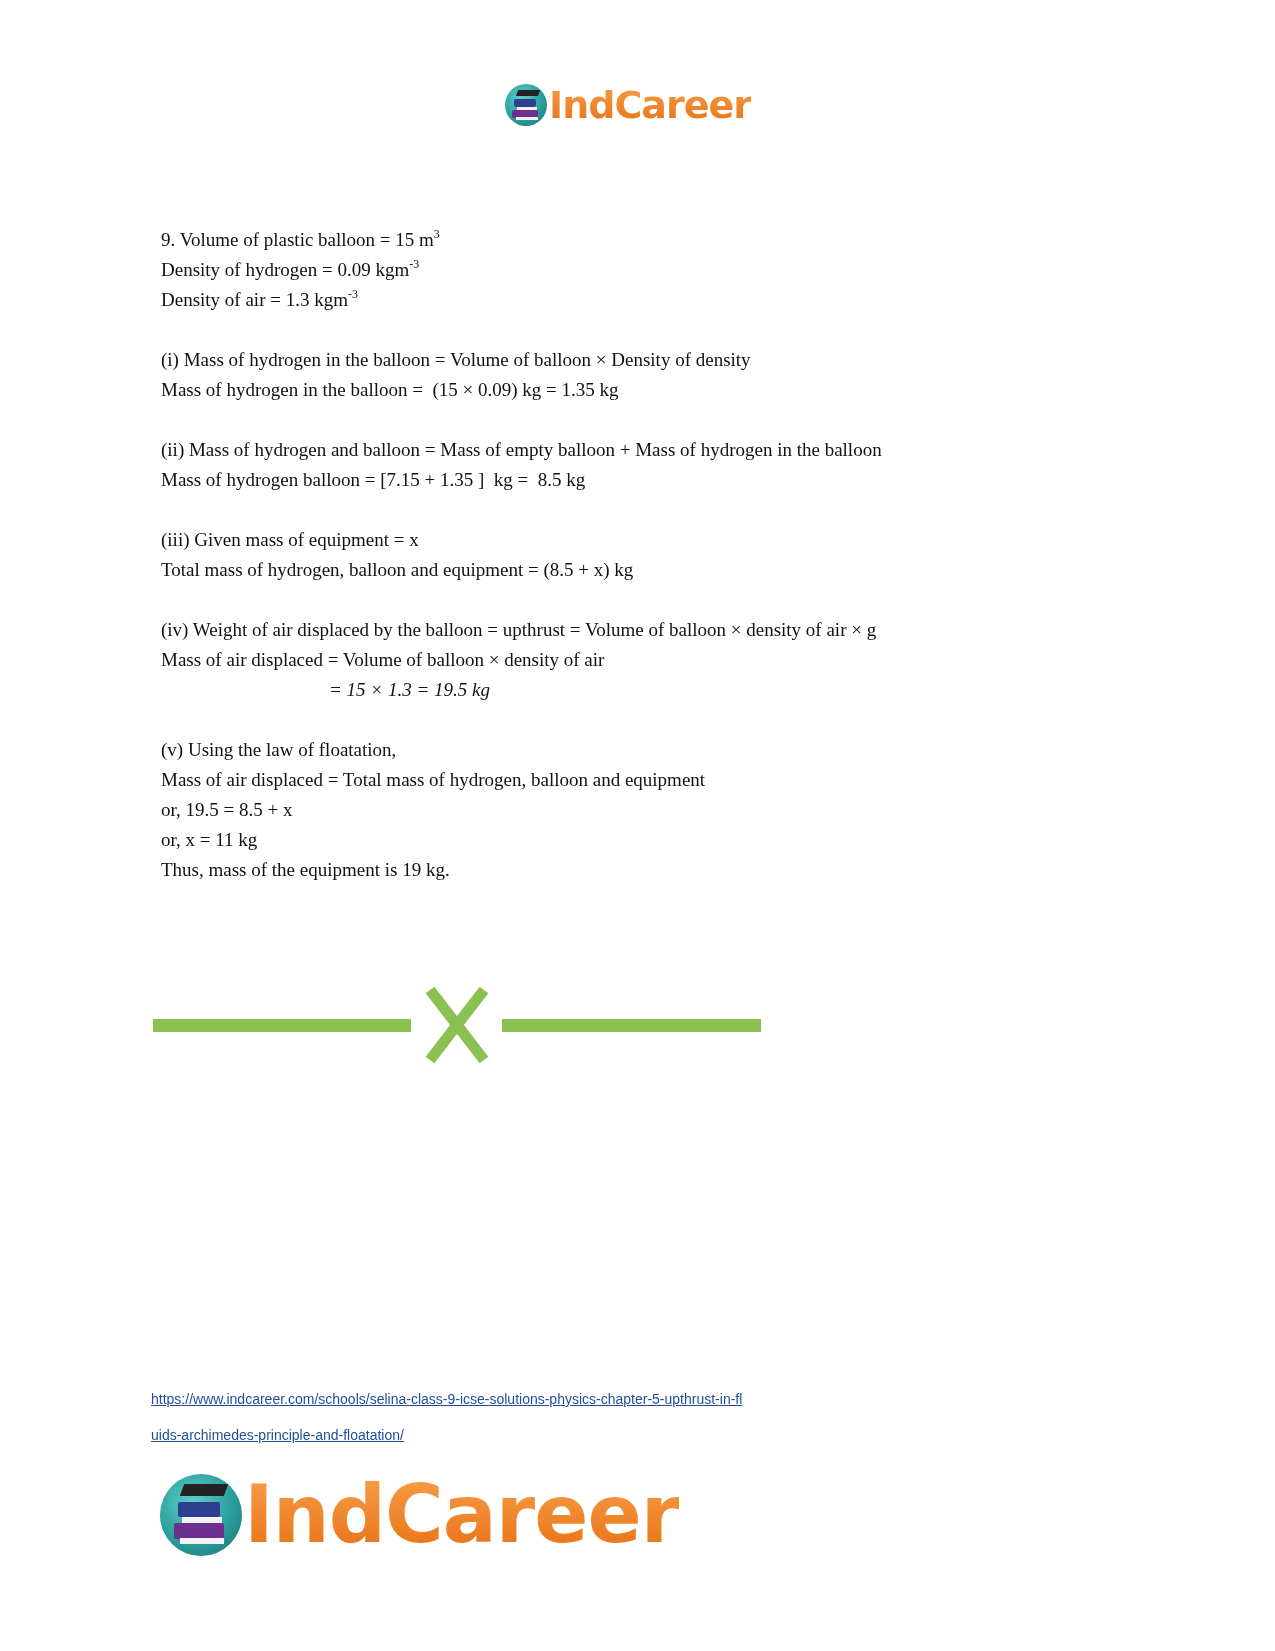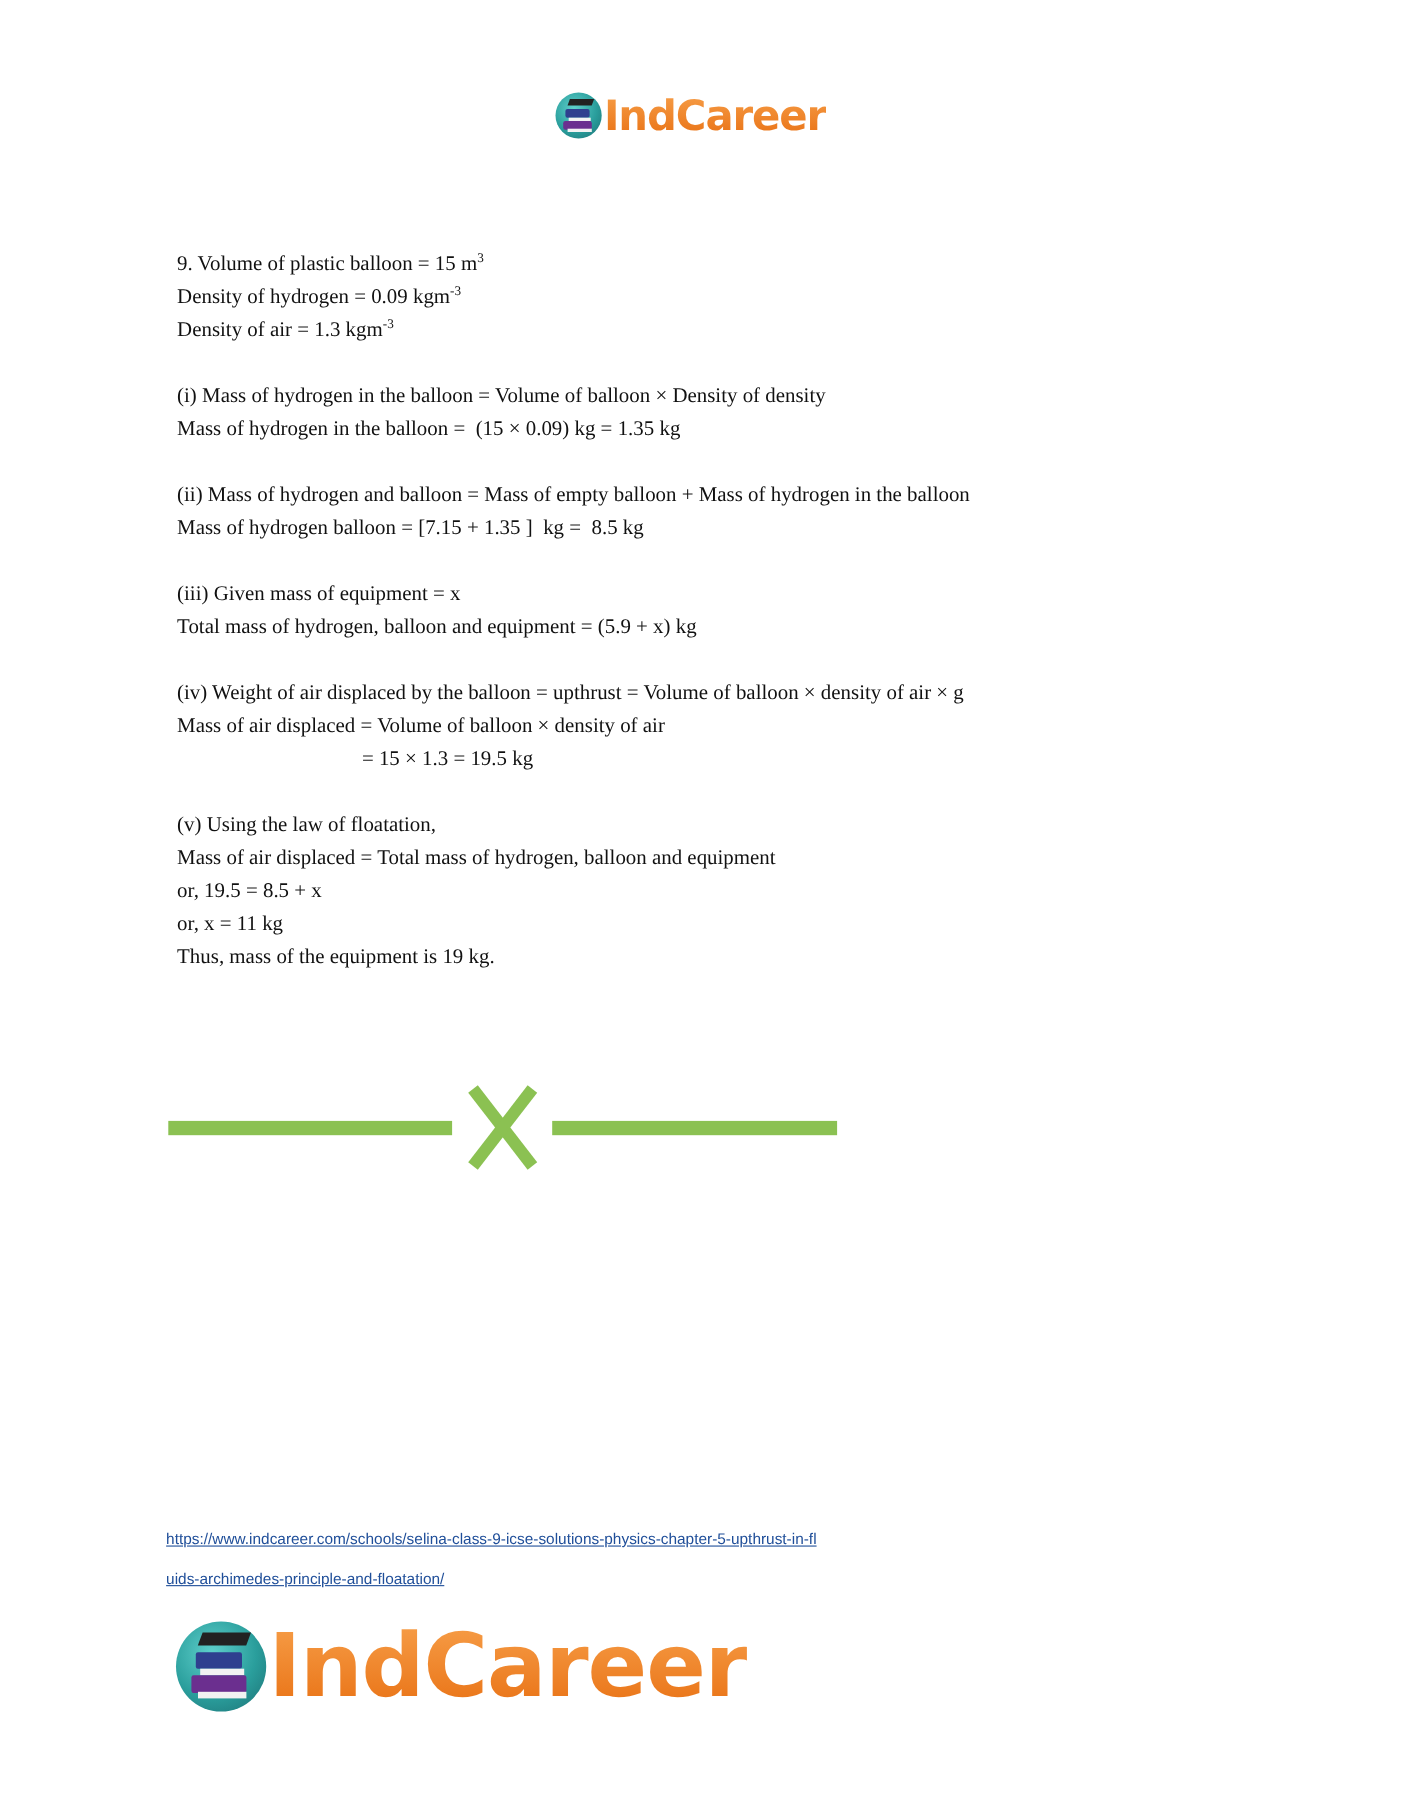--- a/index.html
+++ b/index.html
@@ -19,21 +19,21 @@
     #logo-top .word { font-size: 38px; margin-left: 2px; line-height: 46px; }
     #logo-bottom { left: 160px; top: 1470px; }
     #logo-bottom .mark { width: 82px; height: 82px; }
     #logo-bottom .word { font-size: 80px; margin-left: 2px; line-height: 90px; }
 
     .content { position: absolute; left: 161px; top: 185px; width: 900px;
       font-family: "Liberation Serif", serif; font-size: 19px; color: #111; margin-top: 40px; }
     .line { height: 30px; line-height: 30px; white-space: pre; }
     .gap { height: 30px; }
     sup { font-size: 12px; vertical-align: top; position: relative; top: -6px; }
-    .indent { padding-left: 168px; }
+    .indent { padding-left: 168px; font-style: italic; }
 
     .separator { position: absolute; left: 153px; top: 985px; width: 608px; height: 80px; }
     .separator .bar { position: absolute; top: 34px; height: 13px; background: #8bc152; }
     .separator .bar.left { left: 0; width: 258px; }
     .separator .bar.right { left: 349px; width: 259px; }
 
     .link { position: absolute; left: 151px; top: 1381px; font-family: "Liberation Sans", sans-serif;
       font-size: 14px; color: #1f4e99; text-decoration: underline; line-height: 36px; width: 1000px; }
   </style>
 </head>
@@ -55,21 +55,21 @@
   <div class="line"><span>Density of hydrogen = 0.09 kgm</span><sup>-3</sup></div>
   <div class="line"><span>Density of air = 1.3 kgm</span><sup>-3</sup></div>
   <div class="gap"></div>
   <div class="line">(i) Mass of hydrogen in the balloon = Volume of balloon × Density of density</div>
   <div class="line">Mass of hydrogen in the balloon =  (15 × 0.09) kg = 1.35 kg</div>
   <div class="gap"></div>
   <div class="line">(ii) Mass of hydrogen and balloon = Mass of empty balloon + Mass of hydrogen in the balloon</div>
   <div class="line">Mass of hydrogen balloon = [7.15 + 1.35 ]  kg =  8.5 kg</div>
   <div class="gap"></div>
   <div class="line">(iii) Given mass of equipment = x</div>
-  <div class="line">Total mass of hydrogen, balloon and equipment = (5.9 + x) kg</div>
+  <div class="line">Total mass of hydrogen, balloon and equipment = (8.5 + x) kg</div>
   <div class="gap"></div>
   <div class="line">(iv) Weight of air displaced by the balloon = upthrust = Volume of balloon × density of air × g</div>
   <div class="line">Mass of air displaced = Volume of balloon × density of air</div>
   <div class="line indent">= 15 × 1.3 = 19.5 kg</div>
   <div class="gap"></div>
   <div class="line">(v) Using the law of floatation,</div>
   <div class="line">Mass of air displaced = Total mass of hydrogen, balloon and equipment</div>
   <div class="line">or, 19.5 = 8.5 + x</div>
   <div class="line">or, x = 11 kg</div>
   <div class="line">Thus, mass of the equipment is 19 kg.</div>

